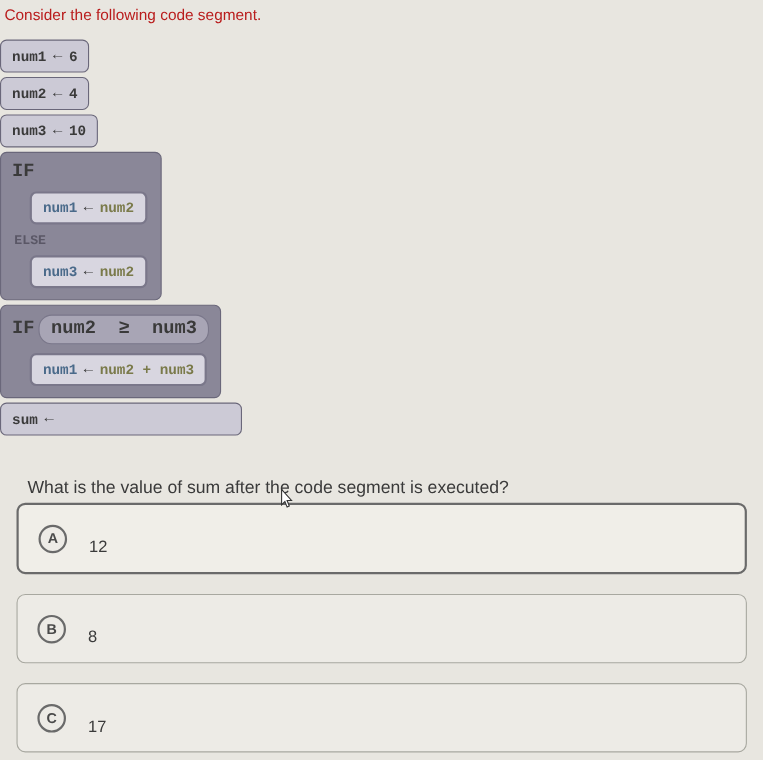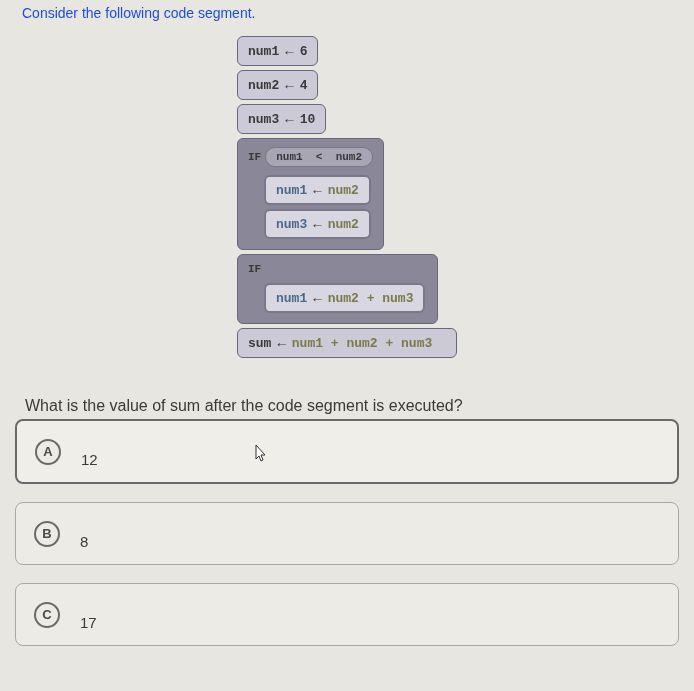--- a/index.html
+++ b/index.html
@@ -10,27 +10,27 @@
     body {
       font-family: Arial, sans-serif;
       background: #e8e6e0;
       width: 694px;
       height: 691px;
       color: #4a4a4a;
       position: relative;
     }
     .prompt-text {
       font-size: 14px;
-      color: #1d4ed8;
-      padding: 5px 22px;
+      color: #b91c1c;
+      padding: 5px 4px;
     }
     .code-area {
       display: flex;
       flex-direction: column;
-      align-items: center;
+      align-items: flex-start;
       padding: 10px 0 20px;
     }
     .code-container {
       display: inline-block;
     }
     .block {
       background: #8a8798;
       border: 1px solid #6a677a;
       border-radius: 6px;
       margin-bottom: 4px;
@@ -53,21 +53,21 @@
     .if-block {
       background: #8a8798;
       border: 1px solid #6a677a;
       border-radius: 6px;
       margin-bottom: 4px;
       padding: 6px;
       width: fit-content;
     }
     .if-header {
       font-family: 'Courier New', monospace;
-      font-size: 11px;
+      font-size: 17px;
       font-weight: bold;
       color: #3a3a3a;
       display: flex;
       align-items: center;
       padding: 2px 4px 6px;
     }
     .cond {
       background: #a8a5b5;
       border: 1px solid #7a778a;
       border-radius: 12px;
@@ -168,53 +168,53 @@
 
     <div class="block block-assign">
       <span>num3</span>
       <span class="arrow">←</span>
       <span>10</span>
     </div>
 
     <div class="if-block">
       <div class="if-header">
         <span>IF</span>
-        <span class="cond">
-          <span>num1</span>
-          &nbsp;<span>&lt;</span>&nbsp;
-          <span>num2</span>
-        </span>
       </div>
       <div class="inner-block">
         <span class="var-blue">num1</span>
         <span class="arrow">←</span>
         <span class="var-olive">num2</span>
       </div>
+      <div class="else-label">ELSE</div>
       <div class="inner-block">
         <span class="var-blue">num3</span>
         <span class="arrow">←</span>
         <span class="var-olive">num2</span>
       </div>
     </div>
 
     <div class="if-block">
       <div class="if-header">
         <span>IF</span>
+        <span class="cond">
+          <span>num2</span>
+          &nbsp;<span>≥</span>&nbsp;
+          <span>num3</span>
+        </span>
       </div>
       <div class="inner-block">
         <span class="var-blue">num1</span>
         <span class="arrow">←</span>
         <span class="var-olive">num2 + num3</span>
       </div>
     </div>
 
     <div class="block block-assign" style="min-width:220px;">
       <span>sum</span>
       <span class="arrow">←</span>
-      <span class="var-olive">num1 + num2 + num3</span>
     </div>
 
   </div>
 </div>
 
 <div class="question-text">What is the value of  sum  after the code segment is executed?</div>
 
 <div class="answers">
   <div class="answer-option selected">
     <div class="letter-circle">A</div>

